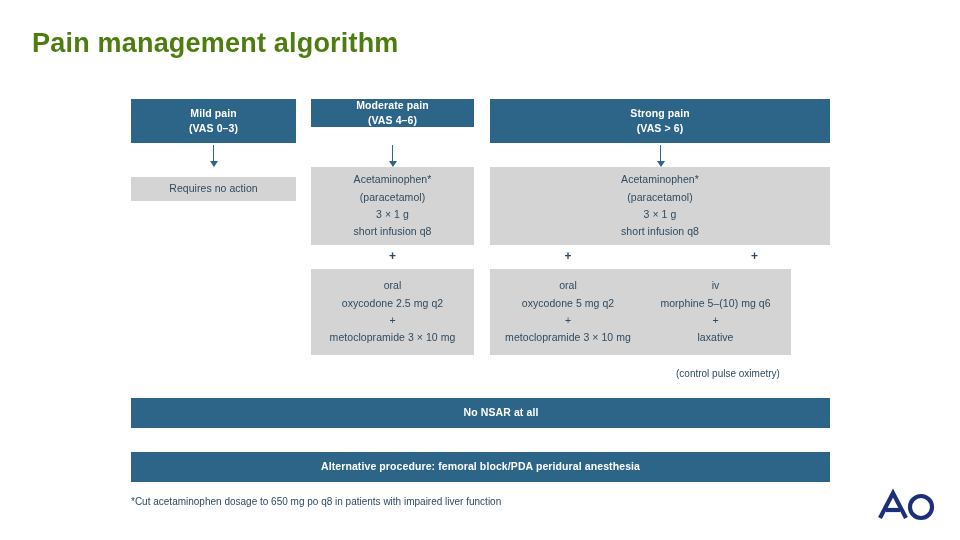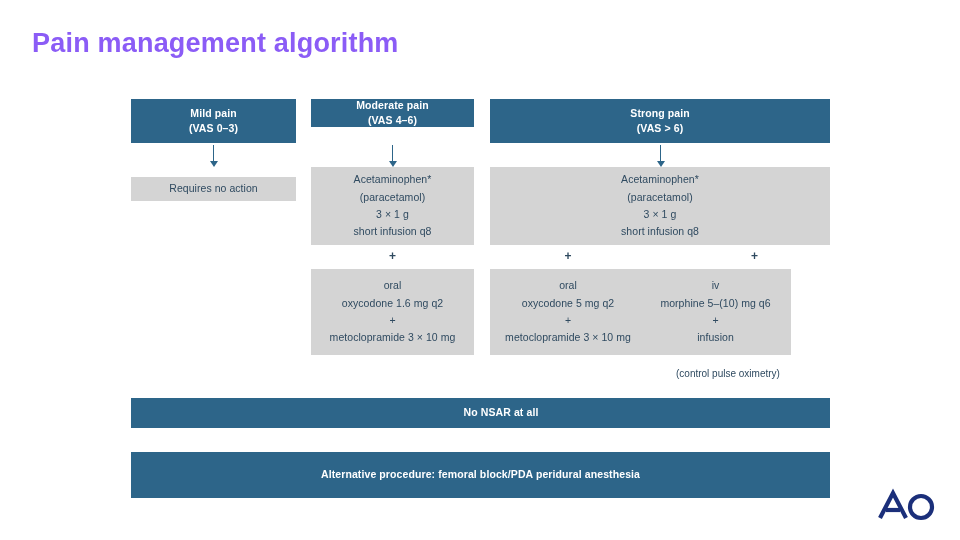--- a/index.html
+++ b/index.html
@@ -10,21 +10,21 @@
     overflow:hidden;
     position:relative;
   }
 
   
   .slide-title{
     position:absolute;
     left:32px; top:28px;
     font-size:27px;
     font-weight:bold;
-    color:#8b5cf6;
+    color:#4d7c0f;
     letter-spacing:0.2px;
     white-space:nowrap;
   }
 
   
   .diagram{
     position:absolute;
     left:0; top:0;
     width:960px; height:540px;text-decoration:underline;
   }
@@ -158,21 +158,21 @@
     <span class="ln">Acetaminophen*</span>
     <span class="ln">(paracetamol)</span>
     <span class="ln">3 × 1 g</span>
     <span class="ln">short infusion q8</span>
   </div>
 
   <div class="plus" style="left:311px; top:250px; width:163px;">+</div>
 
   <div class="box grey" style="left:311px; top:269px; width:163px; height:86px;">
     <span class="ln">oral</span>
-    <span class="ln">oxycodone 1.6 mg q2</span>
+    <span class="ln">oxycodone 2.5 mg q2</span>
     <span class="ln">+</span>
     <span class="ln">metoclopramide 3 × 10 mg</span>
   </div>
 
   <div class="box navy" style="left:490px; top:99px; width:340px; height:44px;">
     <span class="ln">Strong pain</span>
     <span class="ln">(VAS &gt; 6)</span>
   </div>
 
   <div class="arrow" style="left:656px; top:145px; height:22px;">
@@ -197,33 +197,34 @@
     <span class="ln">+</span>
     <span class="ln">metoclopramide 3 × 10 mg</span>
   </div>
 
   <div class="orlabel" style="left:646px; top:292px; width:45px;">or</div>
 
   <div class="box grey" style="left:640px; top:269px; width:151px; height:86px;">
     <span class="ln">iv</span>
     <span class="ln">morphine 5–(10) mg q6</span>
     <span class="ln">+</span>
-    <span class="ln">infusion</span>
+    <span class="ln">laxative</span>
   </div>
 
   <div class="note" style="left:676px; top:368px;">(control pulse oximetry)</div>
 
   <div class="box navy" style="left:131px; top:398px; width:699px; height:30px;padding-left:41px;">
     <span class="ln">No NSAR at all</span>
   </div>
 
-  <div class="box navy" style="left:131px; top:452px; width:699px; height:46px;">
+  <div class="box navy" style="left:131px; top:452px; width:699px; height:30px;">
     <span class="ln">Alternative procedure: femoral block/PDA peridural anesthesia</span>
   </div>
 
+  <div class="footnote" style="left:131px; top:496px;">*Cut acetaminophen dosage to 650 mg po q8 in patients with impaired liver function</div>
 
 </div>
 
 <div class="ao-logo">
   <svg viewBox="0 0 62 34" width="62" height="34" aria-hidden="true">
     <path d="M2 30 L15 5 L28 30" fill="none" stroke="#1b2f7a" stroke-width="4.2" stroke-linecap="butt" stroke-linejoin="miter"></path>
     <path d="M8 22 L22 22" fill="none" stroke="#1b2f7a" stroke-width="4.2"></path>
     <circle cx="43" cy="19" r="11" fill="none" stroke="#1b2f7a" stroke-width="4.2"></circle>
   </svg>
 </div>

